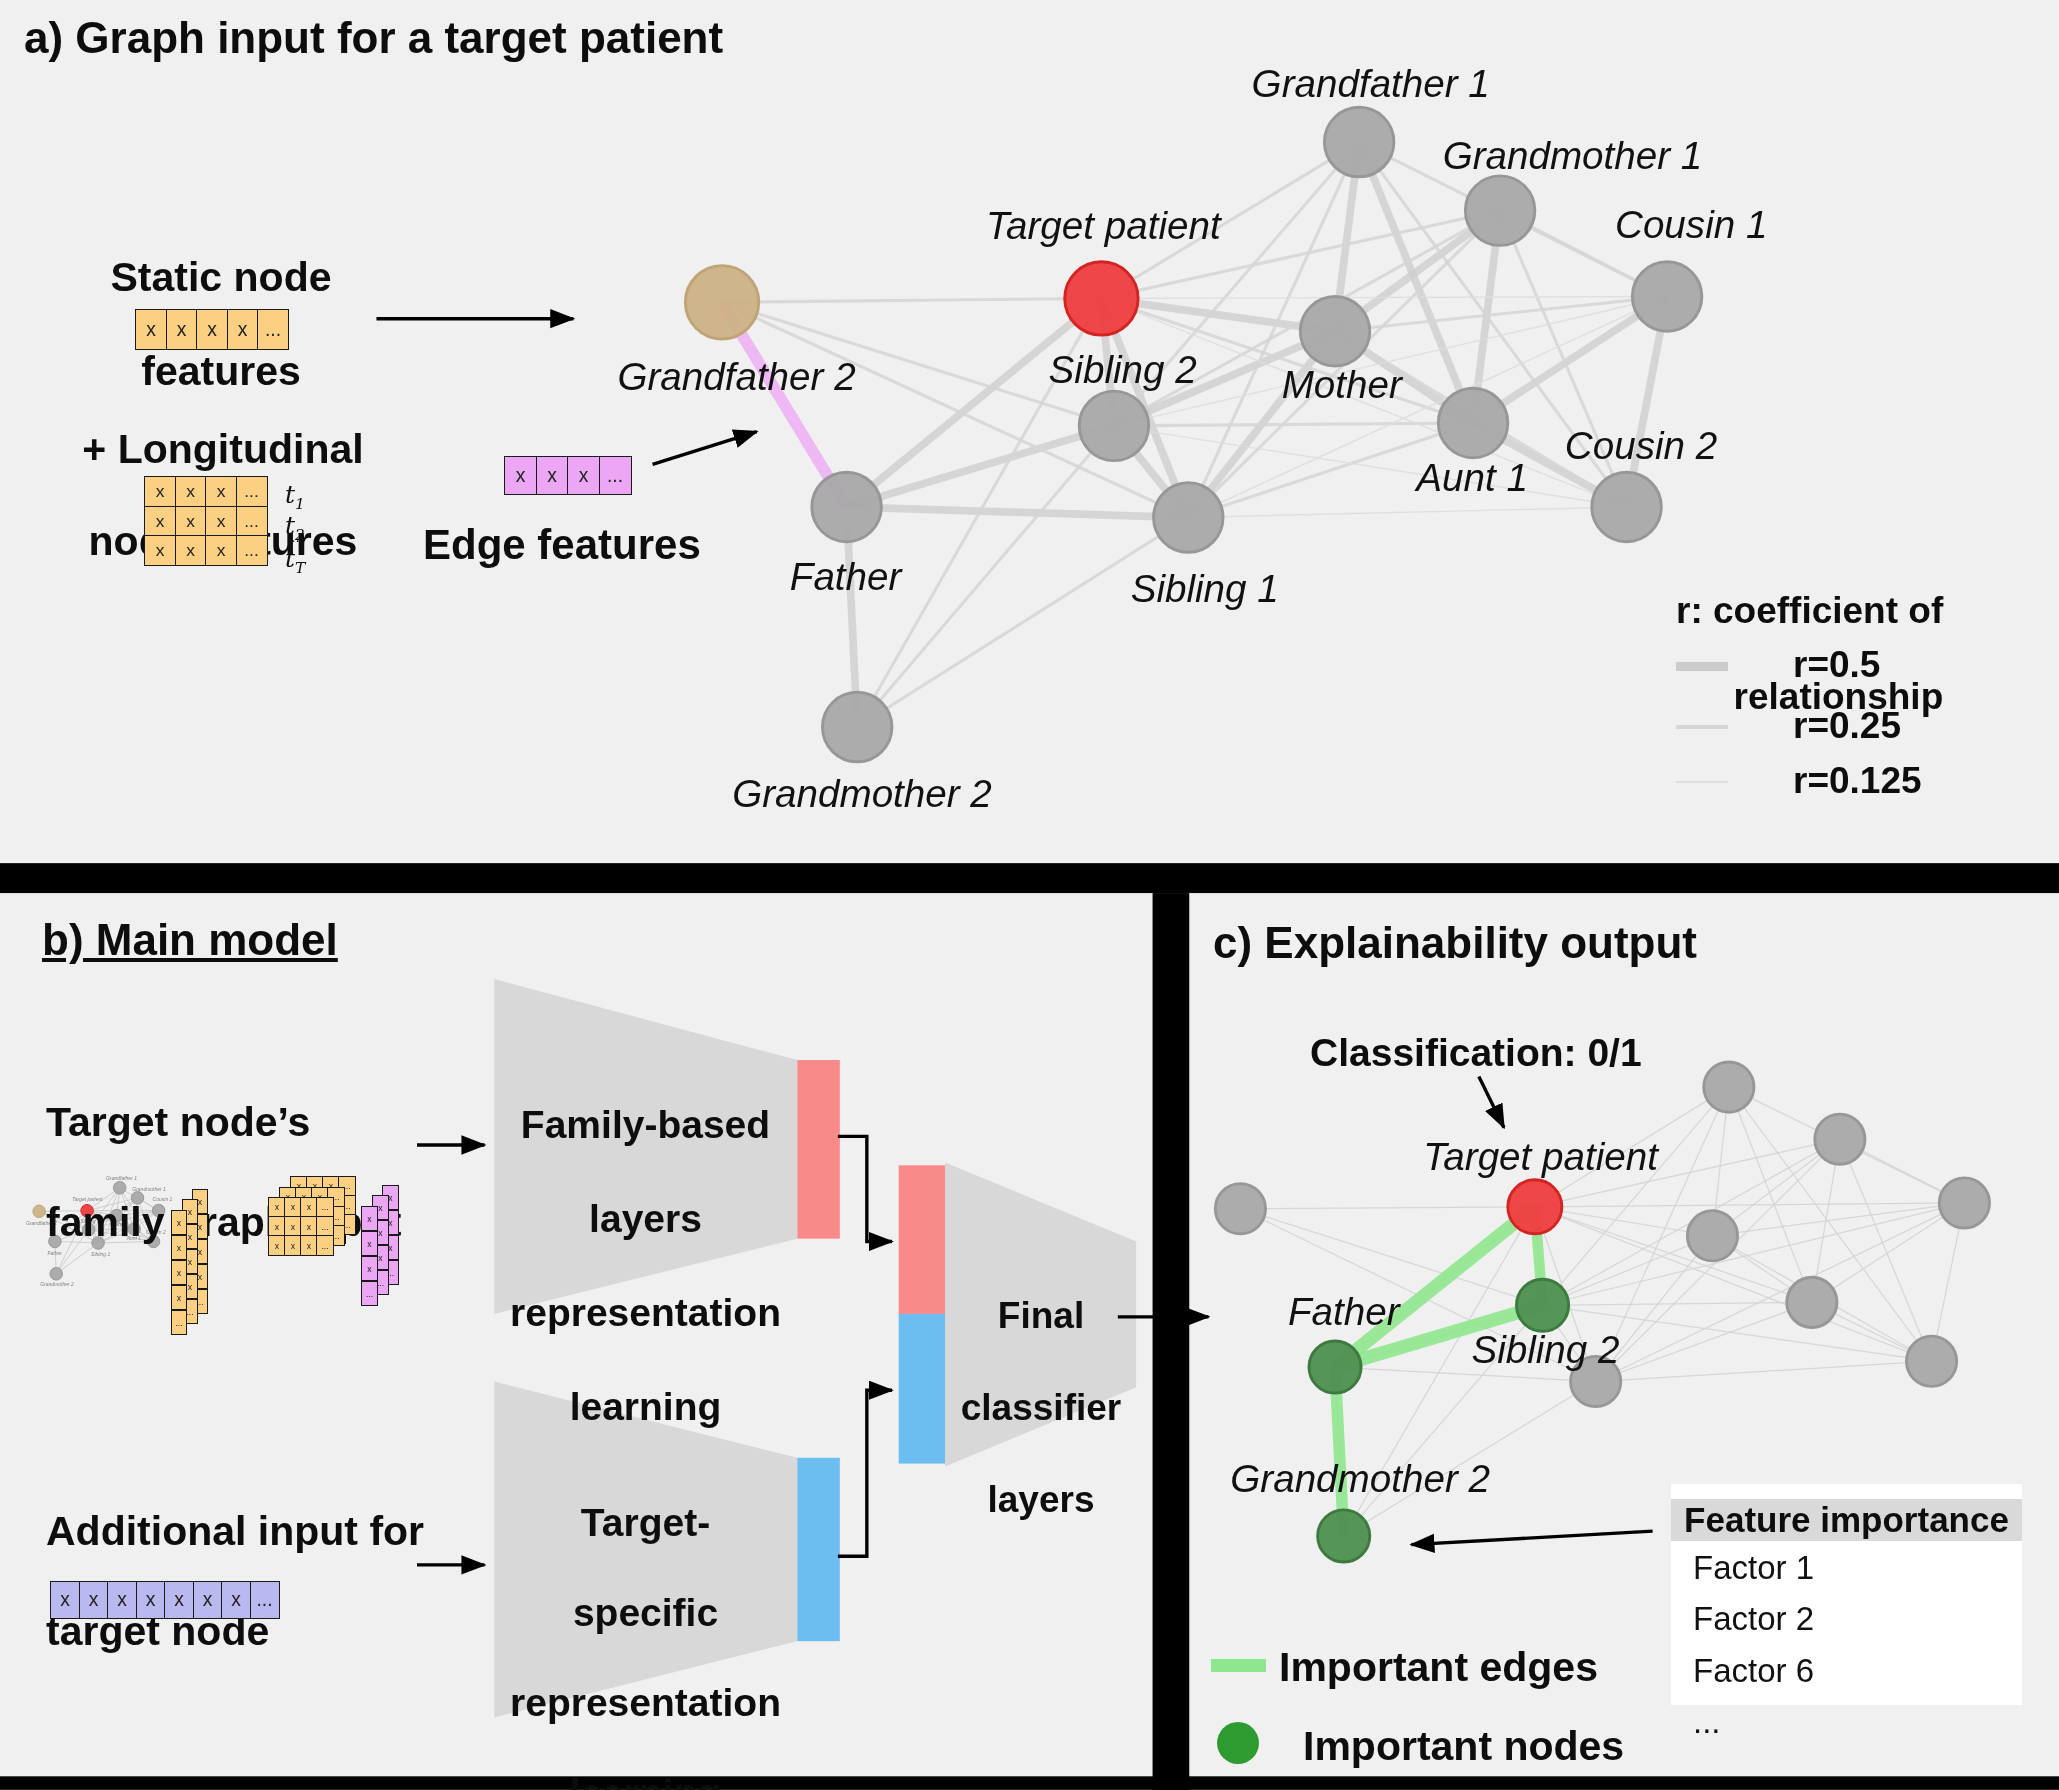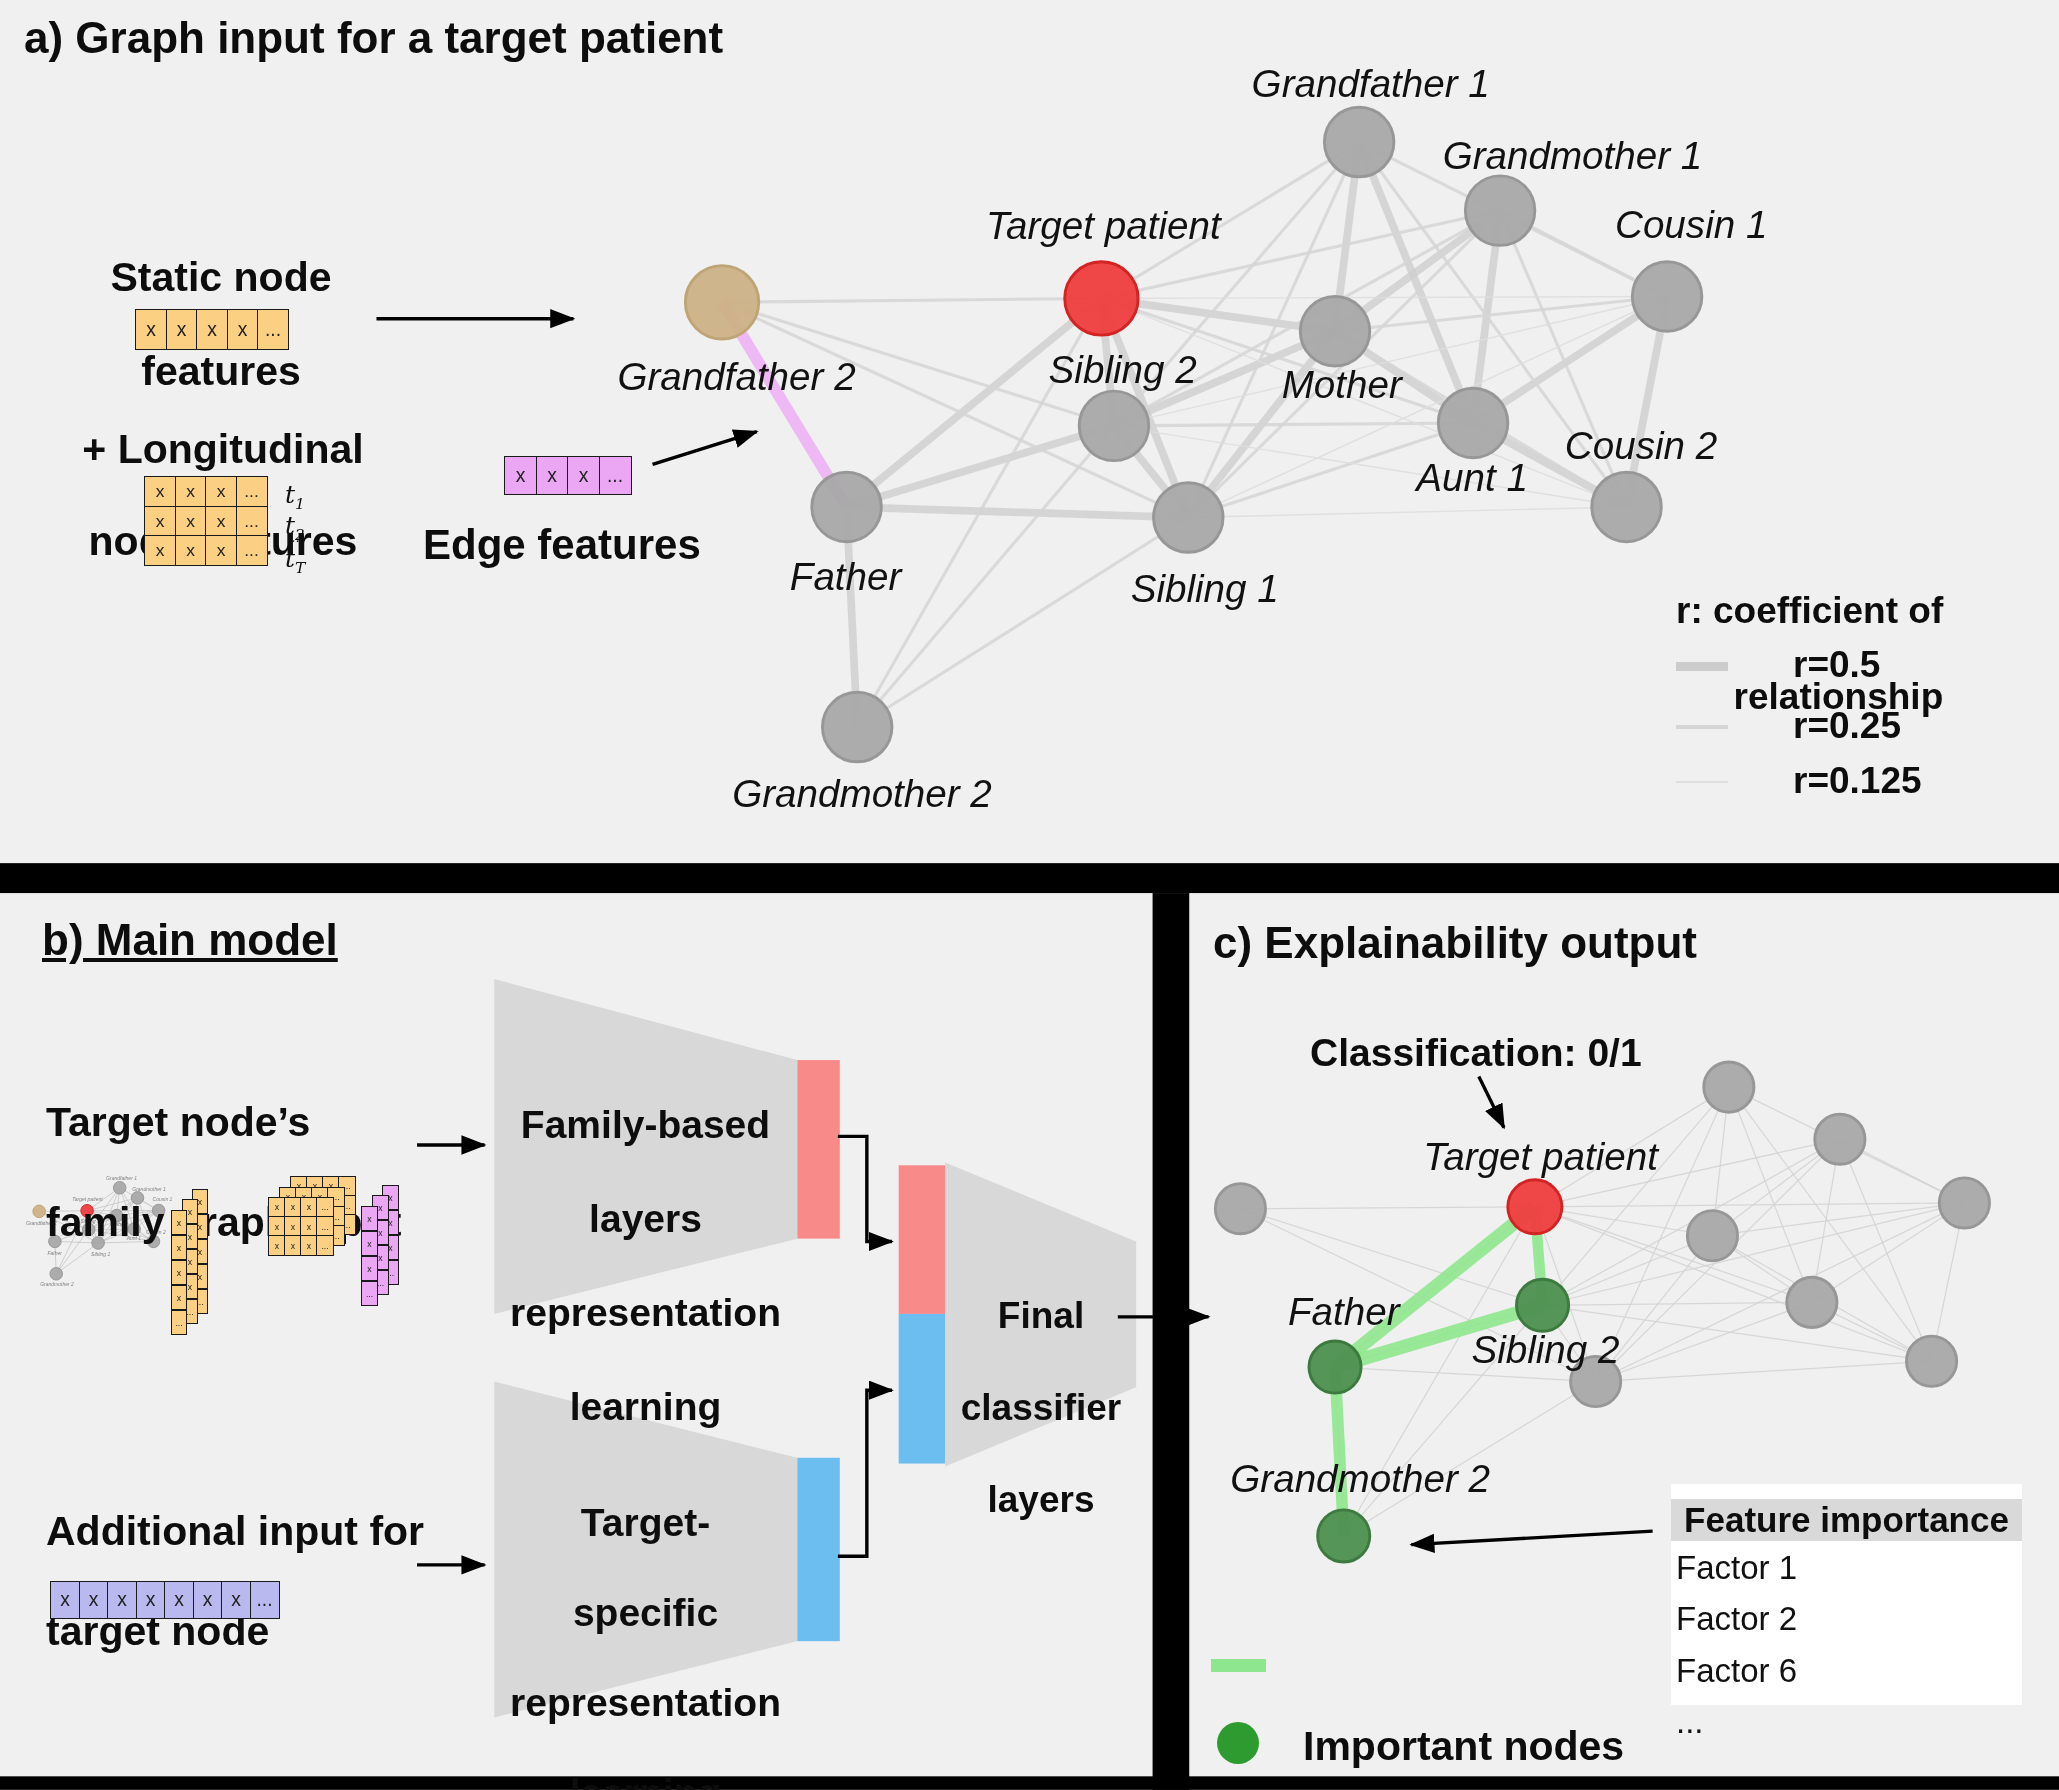--- a/index.html
+++ b/index.html
@@ -13,21 +13,21 @@
   .cell{display:flex;align-items:center;justify-content:center;border:1.5px solid #1a1a1a;
         box-sizing:border-box;margin-right:-1.5px;color:#222;font-weight:500;background:#fbd083;}
   .mrow{display:flex;}
   .mrow + .mrow{margin-top:-1.5px;}
   .matrix{position:absolute;display:flex;flex-direction:column;z-index:2;}
   .stacklayer{position:absolute;display:flex;flex-direction:column;}
   .t-label{position:absolute;z-index:2;font-family:"DejaVu Serif",serif;font-style:italic;color:#111;}
   .t-label sub{font-size:0.62em;}
   .featbox{position:absolute;z-index:3;background:#ffffff;}
   .featbox .fhead{background:#d9d9d9;font-weight:700;display:flex;align-items:center;justify-content:center;margin-top:15px;}
-  .featbox .frow{padding-left:5px;color:#111;}
+  .featbox .frow{padding-left:22px;color:#111;}
   .swatch{position:absolute;z-index:2;}
   .circ{position:absolute;z-index:2;border-radius:50%;}
 </style>
 </head>
 <body>
 
 <div class="canvas">
 
   <svg id="diagram" width="2059" height="1790" viewBox="0 0 2133 1854">
     <defs>
@@ -493,17 +493,18 @@
 
   <div class="featbox" style="left:1671px;top:1484px;width:351px;height:221px;">
     <div class="fhead" style="height:42px;font-size:35px;">Feature importance</div>
     <div class="frow" style="font-size:33px;margin-top:7.7px;">Factor 1</div>
     <div class="frow" style="font-size:33px;margin-top:13.5px;">Factor 2</div>
     <div class="frow" style="font-size:33px;margin-top:13.5px;">Factor 6</div>
     <div class="frow" style="font-size:33px;margin-top:13.5px;">...</div>
   </div>
 
   <div class="swatch" style="left:1211px;top:1659px;width:55px;height:12.6px;background:#8ee78e;"></div>
+  <div class="lbl bold" style="left:1279px;top:1644px;font-size:41px;">Important edges</div>
   <div class="circ" style="left:1217px;top:1722px;width:42px;height:42px;background:#2e9b30;"></div>
   <div class="lbl bold" style="left:1279px;top:1723px;font-size:41px;margin-left:24px;">Important nodes</div>
 
 </div>
 
 
 </body></html>

